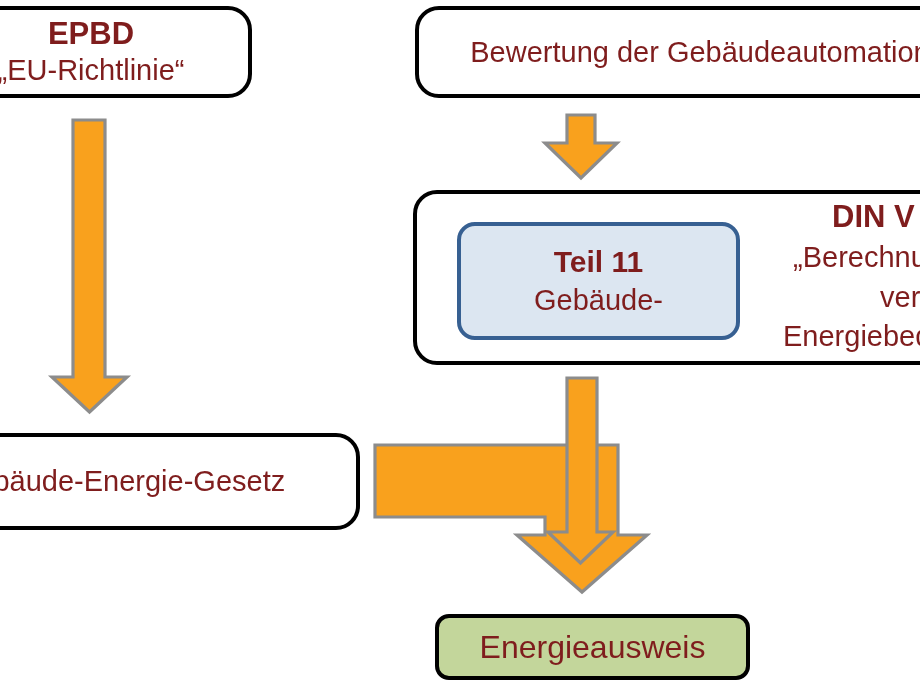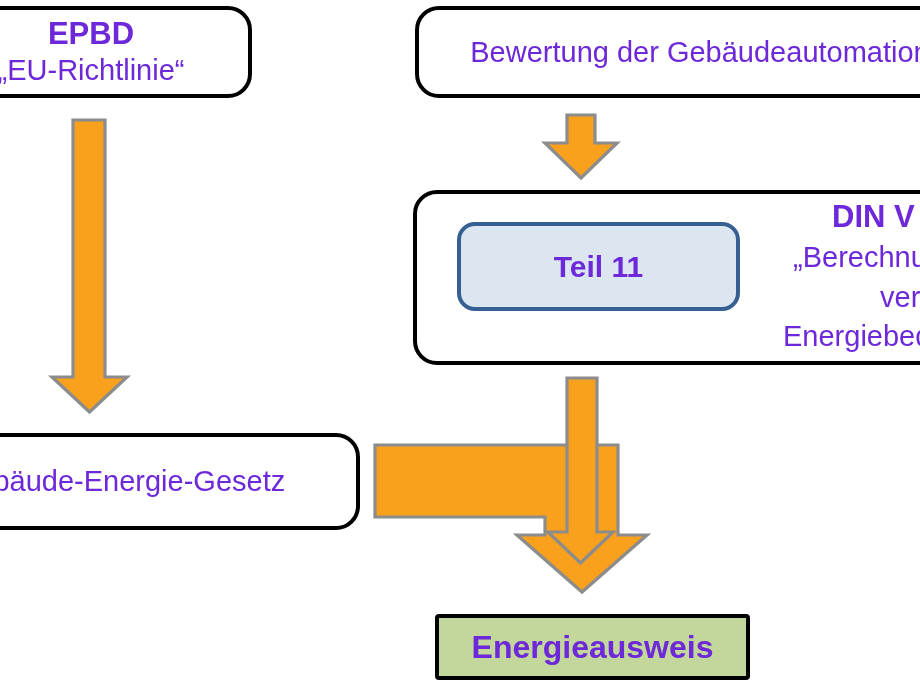--- a/index.html
+++ b/index.html
@@ -1,51 +1,51 @@
 <!DOCTYPE html>
 <html style="--arrow-fill: #F9A11D; --arrow-stroke: #8C8C8C; --teil-fill: #DCE6F1; --teil-border: #376092; --green-fill: #C3D69B; --box-border: #000000;"><head>
 <meta charset="utf-8">
 <style>
   html,body{margin:0;padding:0;background:#ffffff;}
   #canvas{
     position:relative;width:920px;height:690px;overflow:hidden;background:#ffffff;
-    font-family:"Liberation Sans","DejaVu Sans",sans-serif;color:#6d28d9;
+    font-family:"Liberation Sans","DejaVu Sans",sans-serif;color:#7f1d1d;
   }
   #arrow-layer{position:absolute;left:0;top:0;width:920px;height:690px;z-index:1;}
   .arrow{fill:var(--arrow-fill);stroke:var(--arrow-stroke);stroke-width:3.2;stroke-linejoin:miter;}
   .node{
     position:absolute;box-sizing:border-box;background:#ffffff;
     border:4.5px solid var(--box-border);border-radius:24px;z-index:2;
     display:flex;flex-direction:column;align-items:center;justify-content:center;
     text-align:center;line-height:37px;font-size:29px;white-space:nowrap;
   }
   .node .title{font-weight:bold;font-size:31px;}
   #box-epbd{left:-70px;top:6px;width:322px;height:92px;}
   #box-en15232{left:415px;top:6px;width:570px;height:92px;}
   #box-din{left:413px;top:190px;width:747px;height:175px;}
   #box-geg{left:-120px;top:433px;width:480px;height:97px;}
   #box-teil11{
     position:absolute;box-sizing:border-box;z-index:3;
-    left:457px;top:222px;width:283px;height:89px;
+    left:457px;top:222px;width:283px;height:118px;
     background:var(--teil-fill);border:4px solid var(--teil-border);border-radius:18px;
     display:flex;flex-direction:column;align-items:center;justify-content:center;
     text-align:center;line-height:38px;font-size:29px;white-space:nowrap;
   }
   #box-teil11 .title{font-weight:bold;font-size:30px;}
   .din-line{position:absolute;z-index:3;white-space:nowrap;font-size:29px;line-height:32px;}
   #din-line-1{left:832px;top:201px;font-weight:bold;font-size:31px;}
   #din-line-2{left:793px;top:241px;}
   #din-line-3{left:880px;top:281px;}
   #din-line-4{left:783px;top:320px;}
   #box-energieausweis{
     position:absolute;box-sizing:border-box;z-index:2;
     left:435px;top:614px;width:315px;height:66px;
-    background:var(--green-fill);border:4.5px solid var(--box-border);border-radius:4px;
+    background:var(--green-fill);border:4.5px solid var(--box-border);border-radius:14px;
     display:flex;align-items:center;justify-content:center;
-    font-weight:bold;font-size:32px;white-space:nowrap;
+    font-weight:normal;font-size:32px;white-space:nowrap;
   }
 </style>
 </head>
 <body>
 
 <div id="canvas">
 
   <svg id="arrow-layer" viewBox="0 0 920 690" xmlns="http://www.w3.org/2000/svg">
 
     <polygon class="arrow" points="375,445 618,445 618,535 647,535 582,592 517,535 545,535 545,517 375,517"></polygon>
@@ -67,20 +67,21 @@
   </div>
 
   <div class="node" id="box-din"></div>
   <div class="din-line" id="din-line-1">DIN V 18599</div>
   <div class="din-line" id="din-line-2">„Berechnung der</div>
   <div class="din-line" id="din-line-3">verschiedenen</div>
   <div class="din-line" id="din-line-4">Energiebedarfe“</div>
 
   <div id="box-teil11">
     <div class="title">Teil 11</div>
+    <div>Gebäude-</div>
   </div>
 
   <div class="node" id="box-geg">
     <div>Gebäude-Energie-Gesetz</div>
   </div>
 
   <div id="box-energieausweis">
     <span>Energieausweis</span>
   </div>
 

